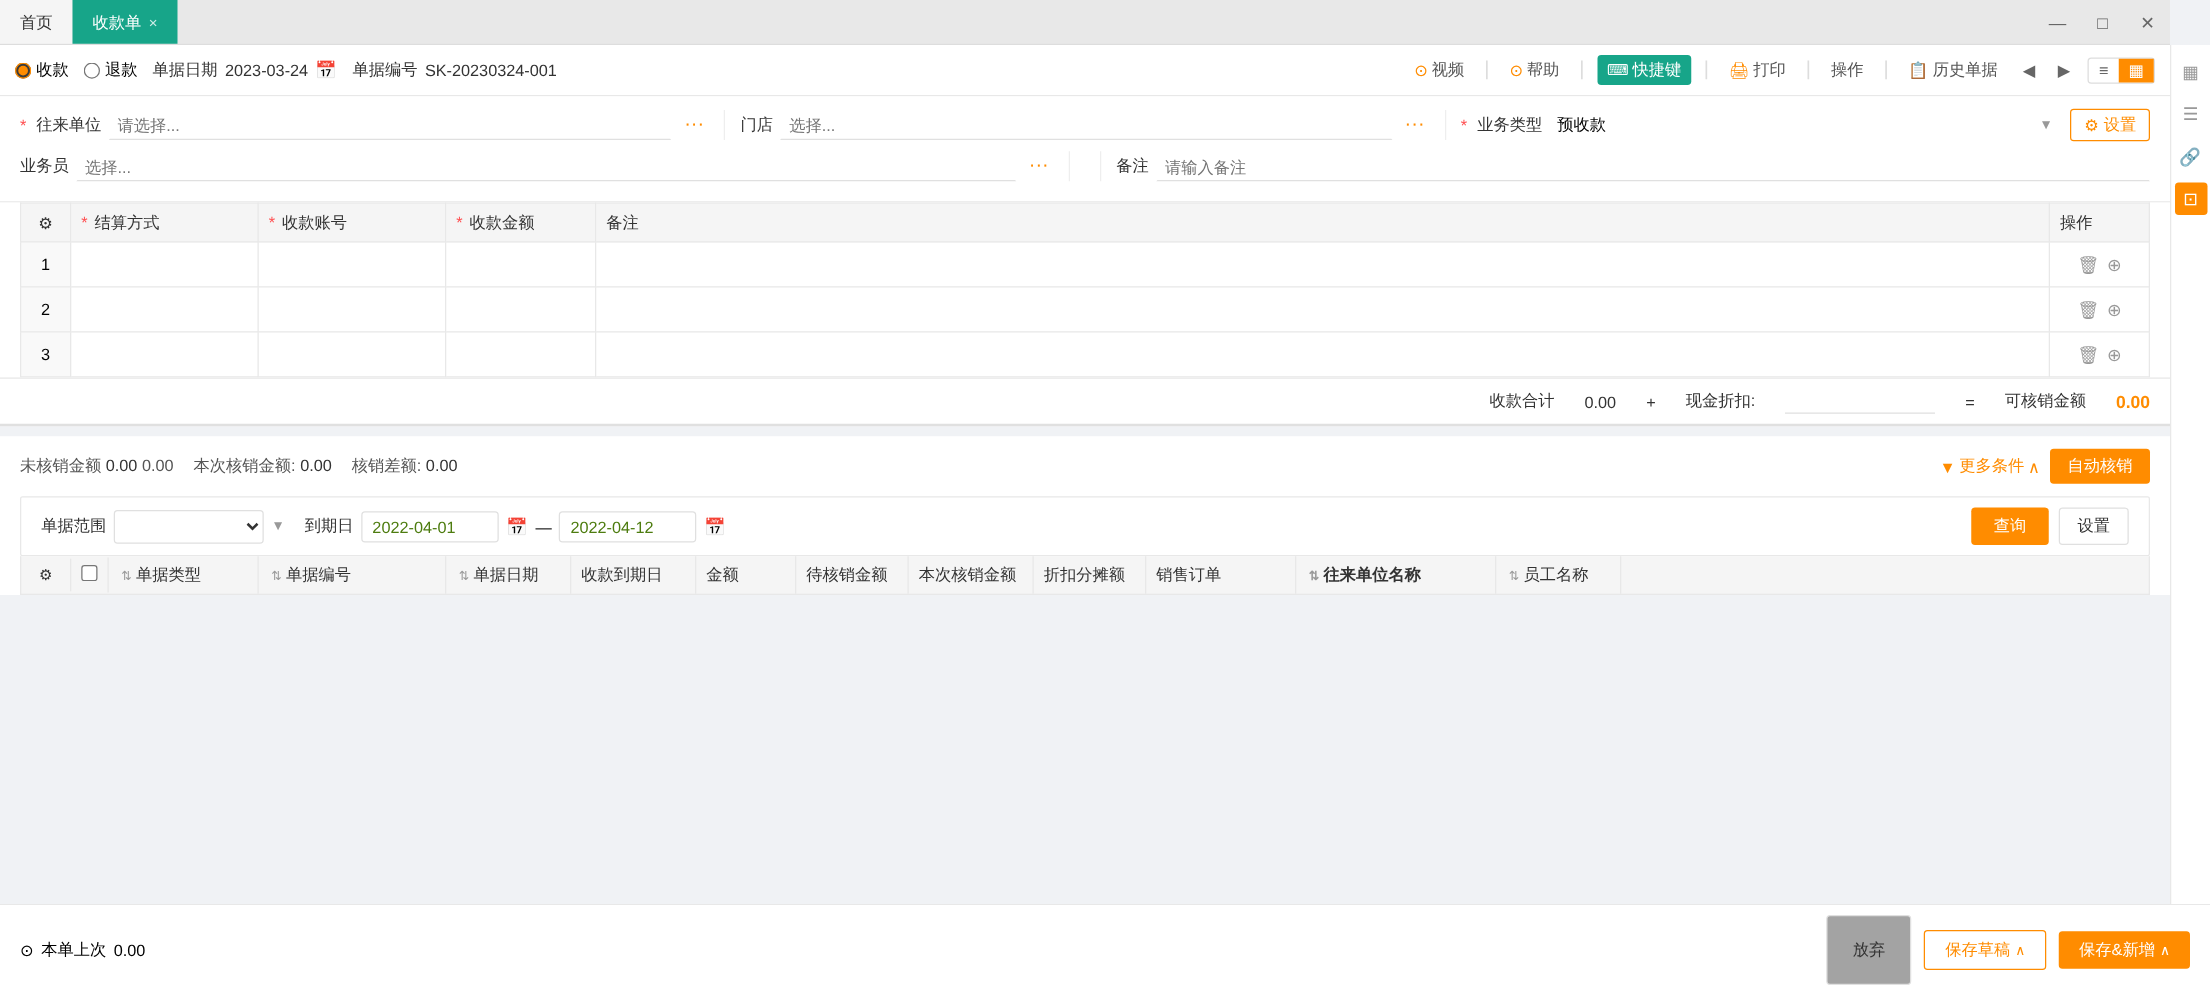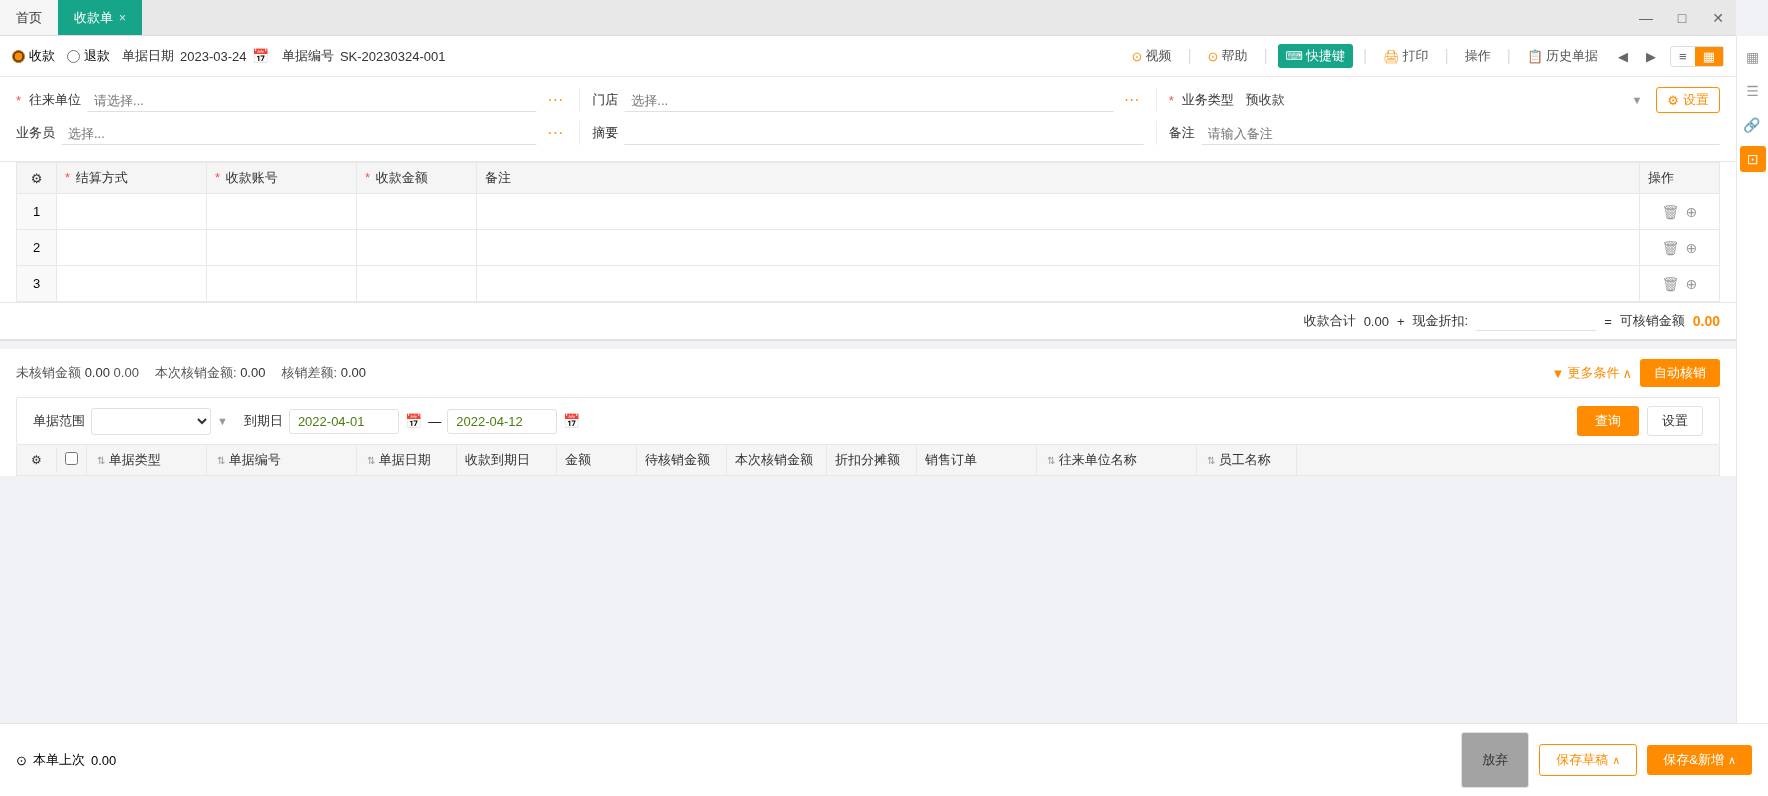--- a/index.html
+++ b/index.html
@@ -85,21 +85,21 @@
     .col-account { width: 150px; }
     .col-amount { width: 120px; }
     .col-op { width: 80px; text-align: center; }
     .op-icons { display: flex; align-items: center; justify-content: center; gap: 6px; }
     .op-icon { cursor: pointer; color: #999; font-size: 14px; }
     .gear-cell { display: flex; align-items: center; justify-content: center; cursor: pointer; }
 
     
     .summary-row {
       background: #fff; padding: 8px 16px; display: flex; align-items: center;
-      justify-content: flex-end; gap: 8px; border-top: 1px solid #e8e8e8;
+      justify-content: flex-end; gap: 24px; border-top: 1px solid #e8e8e8;
       border-bottom: 2px solid #e0e0e0;
     }
     .sum-label { color: #333; }
     .sum-value { color: #333; font-weight: 500; }
     .sum-orange { color: #ff8c00; font-weight: bold; font-size: 14px; }
     .sum-input {
       border: none; border-bottom: 1px solid #e0e0e0; width: 120px;
       padding: 2px 6px; outline: none; font-size: 13px;
     }
 
@@ -157,21 +157,21 @@
     .th-check { width: 30px; text-align: center; }
     .th-type { width: 120px; }
     .th-billno { width: 150px; }
     .th-date { width: 100px; }
     .th-duedate { width: 100px; }
     .th-amount { width: 80px; }
     .th-pending { width: 90px; }
     .th-thistime { width: 100px; }
     .th-discount { width: 90px; }
     .th-salesorder { width: 120px; }
-    .th-company { width: 160px; }
+    .th-company { width: 160px; font-weight: bold; }
     .th-employee { width: 100px; }
     .th-dept { flex: 1; }
     .sort-icon { color: #999; font-size: 10px; margin-left: 2px; }
 
     
     .bottom-bar {
       background: #fff; border-top: 1px solid #e8e8e8;
       padding: 8px 16px; display: flex; align-items: center;
       position: fixed; bottom: 0; left: 0; right: 0; z-index: 10;
     }
@@ -301,41 +301,37 @@
       <div class="form-field" style="flex: 2;">
         <span class="field-label">门店</span>
         <input class="form-input" placeholder="选择..." style="">
         <span class="more-btn">···</span>
       </div>
       <div class="form-divider"></div>
 
       <div class="form-field" style="flex: 2;">
         <span><span class="required-star">*</span></span>
         <span class="field-label">业务类型</span>
-        <span style="flex:1; padding: 3px 6px; color:#404040;">预收款</span>
+        <span style="flex:1; padding: 3px 6px; color:#000000;">预收款</span>
         <span class="dropdown-arrow">▼</span>
         <div class="settings-btn">
           <span>⚙</span>
           <span>设置</span>
         </div>
       </div>
     </div>
     <div class="form-row">
 
       <div class="form-field" style="flex: 2;">
         <span class="field-label">业务员</span>
         <input class="form-input" placeholder="选择..." style="">
         <span class="more-btn">···</span>
       </div>
       <div class="form-divider"></div>
 
-      <div class="form-field" style="flex: 2;">
-        <span class="field-label">摘要</span>
-        <input class="form-input" style="">
-      </div>
       <div class="form-divider"></div>
 
       <div class="form-field" style="flex: 2;">
         <span class="field-label">备注</span>
         <input class="form-input" placeholder="请输入备注" style="">
       </div>
     </div>
   </div>
 
   <div class="table-section">

